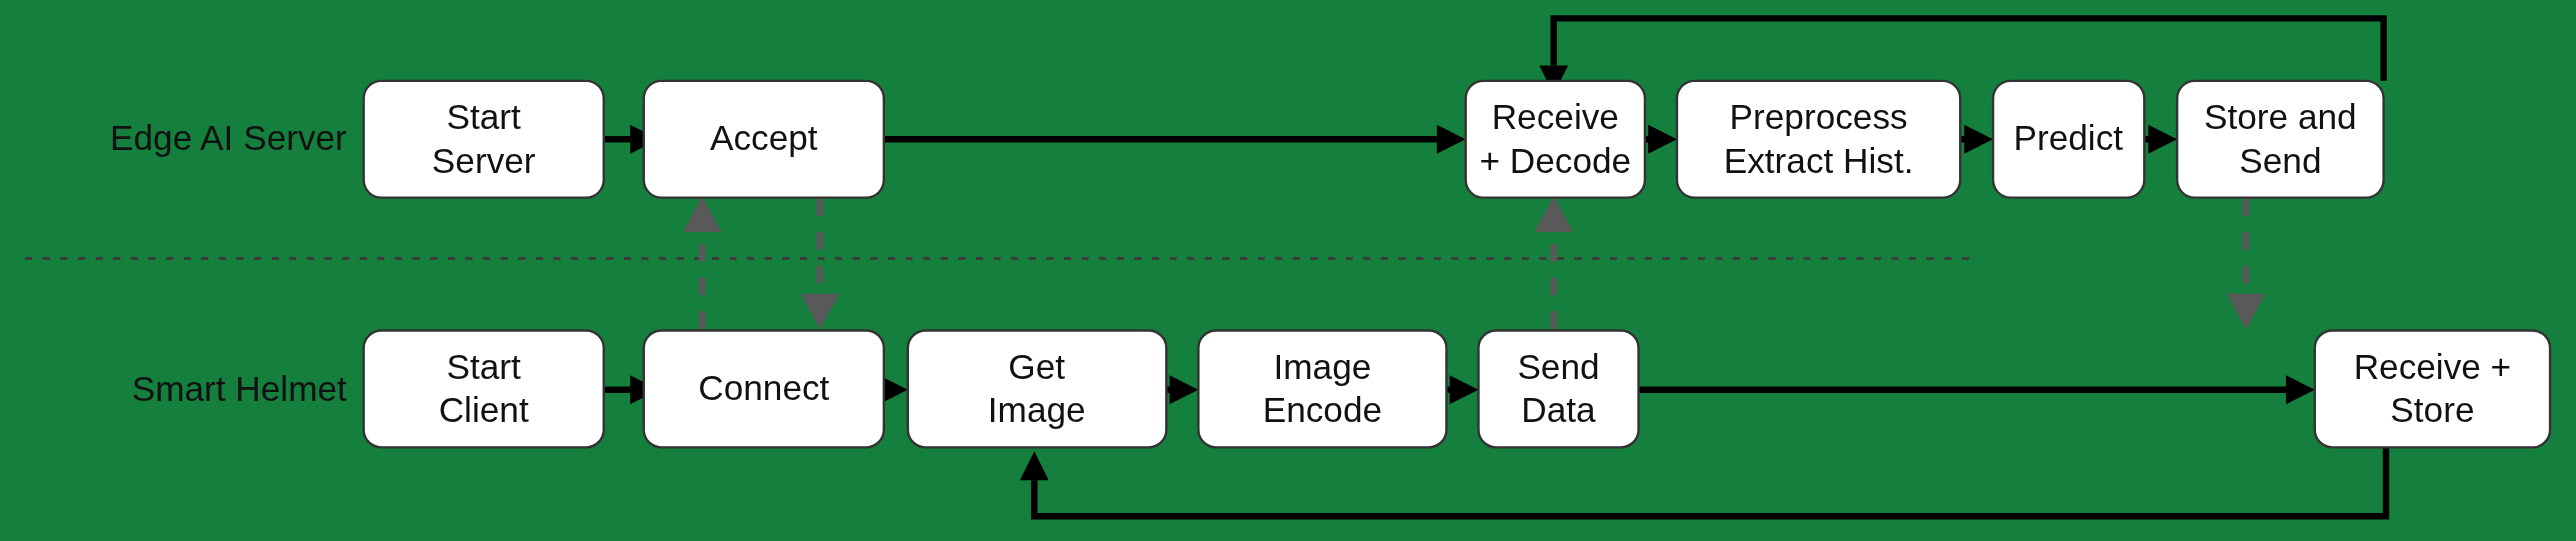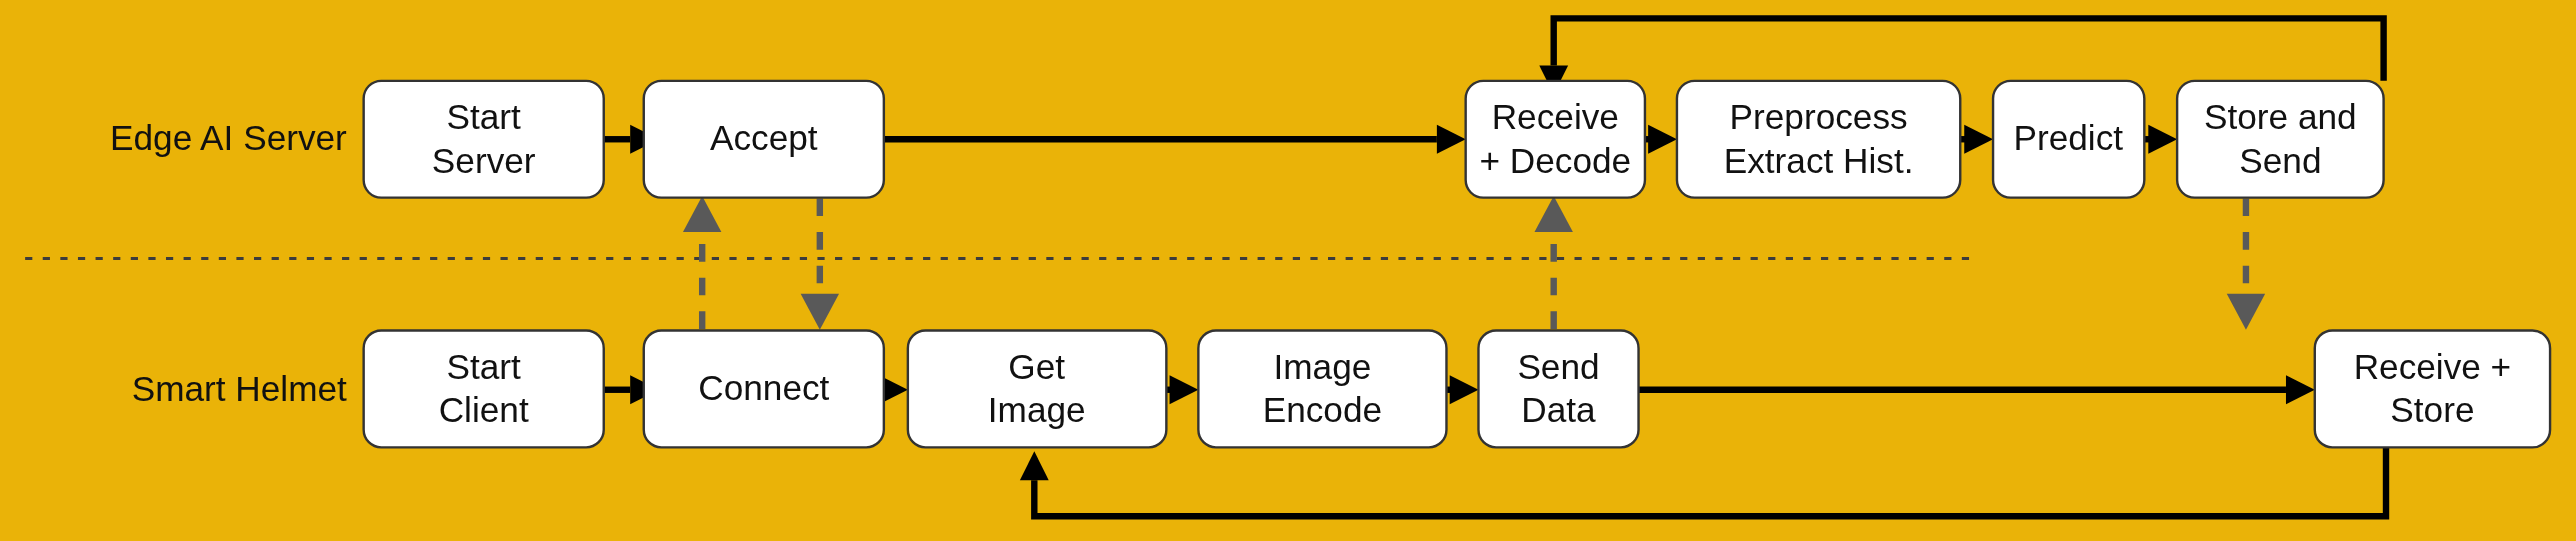--- a/index.html
+++ b/index.html
@@ -7,21 +7,21 @@
     padding: 0;
     background: #ffffff;
   }
   body {
     font-family: "Liberation Sans", sans-serif;
   }
   #stage {
     position: relative;
     width: 2576px;
     height: 541px;
-    background: #eab308;
+    background: #15803d;
     overflow: hidden;
   }
   svg.diagram {
     position: absolute;
     left: 0;
     top: 0;
     width: 2576px;
     height: 541px;
     display: block;
   }

